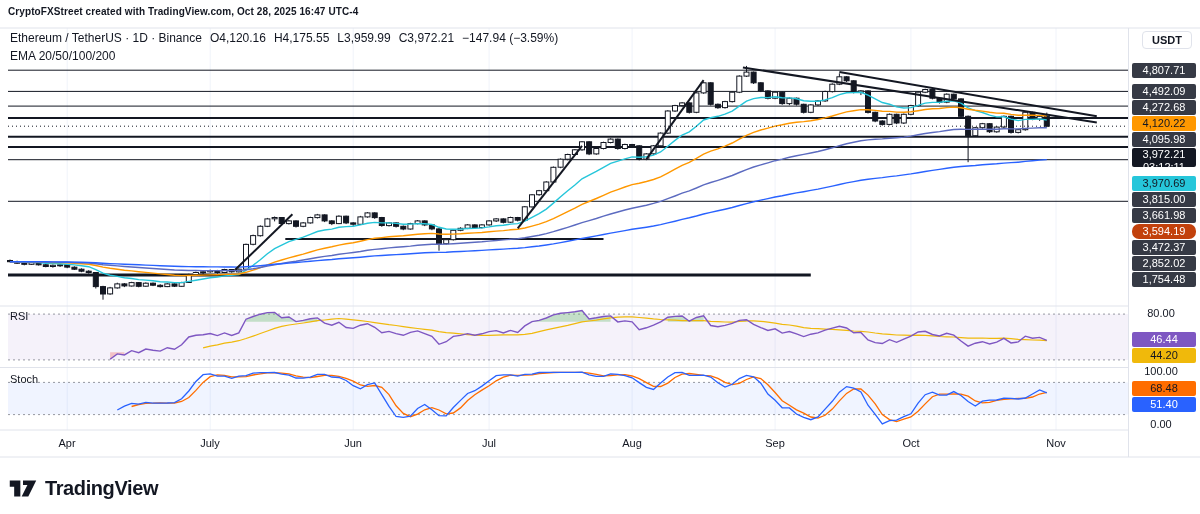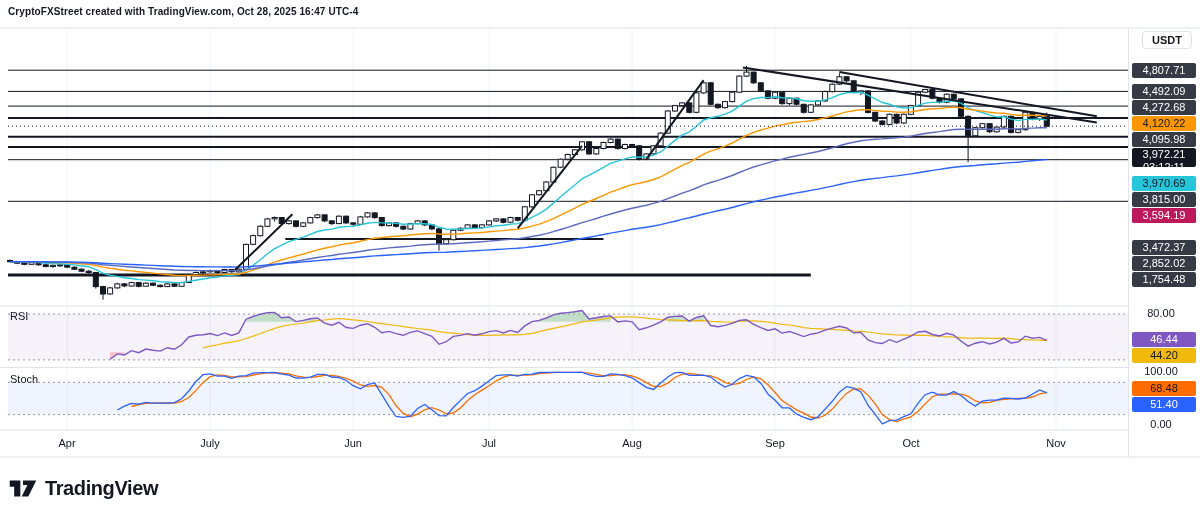--- a/index.html
+++ b/index.html
@@ -367,40 +367,46 @@
       <polyline points="131.6,406.5 138.7,404.5 145.8,403.3 153.0,403.2 160.2,402.9 167.3,403.1 174.5,403.0 181.6,401.5 188.8,397.5 195.9,390.4 203.1,382.4 210.2,376.7 217.4,374.9 224.5,375.4 231.7,376.9 238.8,376.8 246.0,376.7 253.1,375.0 260.3,373.8 267.4,372.8 274.6,372.6 281.7,373.1 288.9,373.9 296.0,375.8 303.2,377.1 310.3,377.7 317.4,376.5 324.6,375.3 331.8,375.3 338.9,376.3 346.1,378.3 353.2,381.2 360.4,385.0 367.5,386.4 374.7,385.5 381.8,387.4 389.0,394.6 396.1,405.8 403.3,413.4 410.4,416.7 417.6,414.1 424.7,409.8 431.9,407.6 439.0,410.0 446.2,413.8 453.3,413.0 460.5,407.9 467.6,400.5 474.8,394.8 481.9,390.1 489.1,385.8 496.2,380.8 503.4,377.1 510.5,375.1 517.7,375.3 524.8,375.1 532.0,374.9 539.1,373.6 546.3,373.0 553.4,372.5 560.6,372.4 567.7,372.4 574.9,372.3 582.0,372.3 589.1,373.1 596.3,374.4 603.5,375.8 610.6,375.5 617.8,374.9 624.9,374.6 632.1,376.0 639.2,378.7 646.4,382.6 653.5,386.4 660.6,386.5 667.8,383.1 675.0,377.5 682.1,374.1 689.3,373.5 696.4,374.3 703.6,375.3 710.7,375.9 717.9,378.4 725.0,382.3 732.2,384.7 739.3,383.3 746.5,379.5 753.6,377.0 760.8,378.5 767.9,384.7 775.1,392.5 782.2,400.7 789.4,405.3 796.5,409.9 803.7,413.1 810.8,417.0 818.0,418.0 825.1,415.3 832.3,409.1 839.4,400.9 846.6,393.4 853.7,389.0 860.9,388.9 868.0,395.1 875.2,403.8 882.3,414.5 889.5,419.6 896.6,421.6 903.8,419.2 910.9,416.9 918.1,411.2 925.2,403.9 932.4,396.7 939.5,394.1 946.7,394.2 953.8,394.0 961.0,394.1 968.1,396.2 975.3,401.0 982.4,402.9 989.6,402.4 996.7,400.4 1003.9,399.4 1011.0,398.8 1018.2,398.5 1025.3,398.4 1032.5,397.0 1039.6,394.0 1046.8,392.3" fill="none" stroke="#ff6d00" stroke-width="1.3"></polyline>
       <polyline points="117.3,410.0 124.4,406.1 131.6,403.4 138.7,404.1 145.8,402.3 153.0,403.1 160.2,403.2 167.3,403.0 174.5,402.6 181.6,398.8 188.8,391.0 195.9,381.4 203.1,374.7 210.2,373.9 217.4,376.2 224.5,376.2 231.7,378.3 238.8,376.1 246.0,375.7 253.1,373.1 260.3,372.7 267.4,372.6 274.6,372.5 281.7,374.1 288.9,375.2 296.0,378.0 303.2,378.1 310.3,377.1 317.4,374.3 324.6,374.4 331.8,377.0 338.9,377.5 346.1,380.5 353.2,385.7 360.4,388.8 367.5,384.7 374.7,382.9 381.8,394.7 389.0,406.4 396.1,416.5 403.3,417.4 410.4,416.2 417.6,408.5 424.7,404.5 431.9,409.8 439.0,415.7 446.2,415.8 453.3,407.5 460.5,400.4 467.6,393.5 474.8,390.7 481.9,386.1 489.1,380.7 496.2,375.6 503.4,374.9 510.5,374.8 517.7,376.2 524.8,374.3 532.0,374.1 539.1,372.5 546.3,372.4 553.4,372.4 560.6,372.4 567.7,372.3 574.9,372.3 582.0,372.2 589.1,374.8 596.3,376.3 603.5,376.4 610.6,373.8 617.8,374.4 624.9,375.7 632.1,377.8 639.2,382.6 646.4,387.3 653.5,389.4 660.6,382.9 667.8,377.0 675.0,372.7 682.1,372.5 689.3,375.3 696.4,375.3 703.6,375.2 710.7,377.1 717.9,382.8 725.0,387.1 732.2,384.3 739.3,378.6 746.5,375.4 753.6,376.8 760.8,383.2 767.9,394.1 775.1,400.2 782.2,407.8 789.4,407.9 796.5,414.0 803.7,417.3 810.8,419.7 818.0,416.9 825.1,409.1 832.3,401.3 839.4,392.2 846.6,386.6 853.7,388.1 860.9,391.9 868.0,405.2 875.2,414.3 882.3,423.9 889.5,420.6 896.6,420.2 903.8,416.7 910.9,413.8 918.1,403.2 925.2,394.7 932.4,392.2 939.5,395.2 946.7,395.2 953.8,391.6 961.0,395.5 968.1,401.5 975.3,406.0 982.4,401.1 989.6,400.1 996.7,400.0 1003.9,398.2 1011.0,398.3 1018.2,399.0 1025.3,398.0 1032.5,394.0 1039.6,390.0 1046.8,392.8" fill="none" stroke="#2962ff" stroke-width="1.3"></polyline>
       <line x1="0" y1="28" x2="1200" y2="28" stroke="#e0e3eb" stroke-width="1"></line>
       <line x1="0" y1="306" x2="1128" y2="306" stroke="#e0e3eb" stroke-width="1"></line>
       <line x1="0" y1="367.5" x2="1128" y2="367.5" stroke="#e0e3eb" stroke-width="1"></line>
       <line x1="0" y1="430" x2="1128" y2="430" stroke="#e0e3eb" stroke-width="1"></line>
       <line x1="0" y1="457" x2="1200" y2="457" stroke="#e0e3eb" stroke-width="1"></line>
       <line x1="1128.5" y1="28" x2="1128.5" y2="457" stroke="#e0e3eb" stroke-width="1"></line>
     </svg>
 
+  <div class="legend">
+    <div class="row1">
+      <span>Ethereum / TetherUS · 1D · Binance</span><span>O4,120.16</span><span>H4,175.55</span><span>L3,959.99</span><span>C3,972.21</span><span>−147.94 (−3.59%)</span>
+    </div>
+    <div class="row2">EMA 20/50/100/200</div>
+  </div>
 
   <div class="pane-label rsi">RSI</div>
   <div class="pane-label stoch">Stoch</div>
 
   <button class="usdt">USDT</button>
 
   <div id="price-axis">
       <div class="axis-badge" style="top: 63px; background: rgb(54, 58, 69); color: rgb(255, 255, 255);">4,807.71</div>
       <div class="axis-badge" style="top: 84px; background: rgb(54, 58, 69); color: rgb(255, 255, 255);">4,492.09</div>
       <div class="axis-badge" style="top: 100px; background: rgb(54, 58, 69); color: rgb(255, 255, 255);">4,272.68</div>
       <div class="axis-badge" style="top: 116px; background: rgb(255, 152, 0); color: rgb(19, 23, 34);">4,120.22</div>
       <div class="axis-badge" style="top: 132px; background: rgb(54, 58, 69); color: rgb(255, 255, 255);">4,095.98</div>
       <div class="axis-badge two" style="top: 148px; background: rgb(19, 23, 34); color: rgb(255, 255, 255);">
         <div>3,972.21</div>
         <div>03:12:11</div>
       </div>
       <div class="axis-badge" style="top: 176px; background: rgb(38, 198, 218); color: rgb(19, 23, 34);">3,970.69</div>
       <div class="axis-badge" style="top: 192px; background: rgb(54, 58, 69); color: rgb(255, 255, 255);">3,815.00</div>
       <div class="axis-badge" style="top: 208px; background: rgb(54, 58, 69); color: rgb(255, 255, 255);">3,661.98</div>
-      <div class="axis-badge" style="top: 208px; background: #be185d; color: rgb(255, 255, 255);">3,594.19</div>
+      <div class="axis-badge" style="top: 224px; background: #c2410c; color: rgb(255, 255, 255); border-radius: 7px;">3,594.19</div>
       <div class="axis-badge" style="top: 240px; background: rgb(54, 58, 69); color: rgb(255, 255, 255);">3,472.37</div>
       <div class="axis-badge" style="top: 256px; background: rgb(54, 58, 69); color: rgb(255, 255, 255);">2,852.02</div>
       <div class="axis-badge" style="top: 272px; background: rgb(54, 58, 69); color: rgb(255, 255, 255);">1,754.48</div>
       <div class="axis-badge" style="top: 332px; background: rgb(126, 87, 194); color: rgb(255, 255, 255);">46.44</div>
       <div class="axis-badge" style="top: 348px; background: rgb(240, 185, 11); color: rgb(19, 23, 34);">44.20</div>
       <div class="axis-badge" style="top: 381px; background: rgb(255, 109, 0); color: rgb(19, 23, 34);">68.48</div>
       <div class="axis-badge" style="top: 397px; background: rgb(41, 98, 255); color: rgb(255, 255, 255);">51.40</div>
       <div class="axis-text" style="top: 307px;">80.00</div>
       <div class="axis-text" style="top: 365px;">100.00</div>
       <div class="axis-text" style="top: 418px;">0.00</div>

